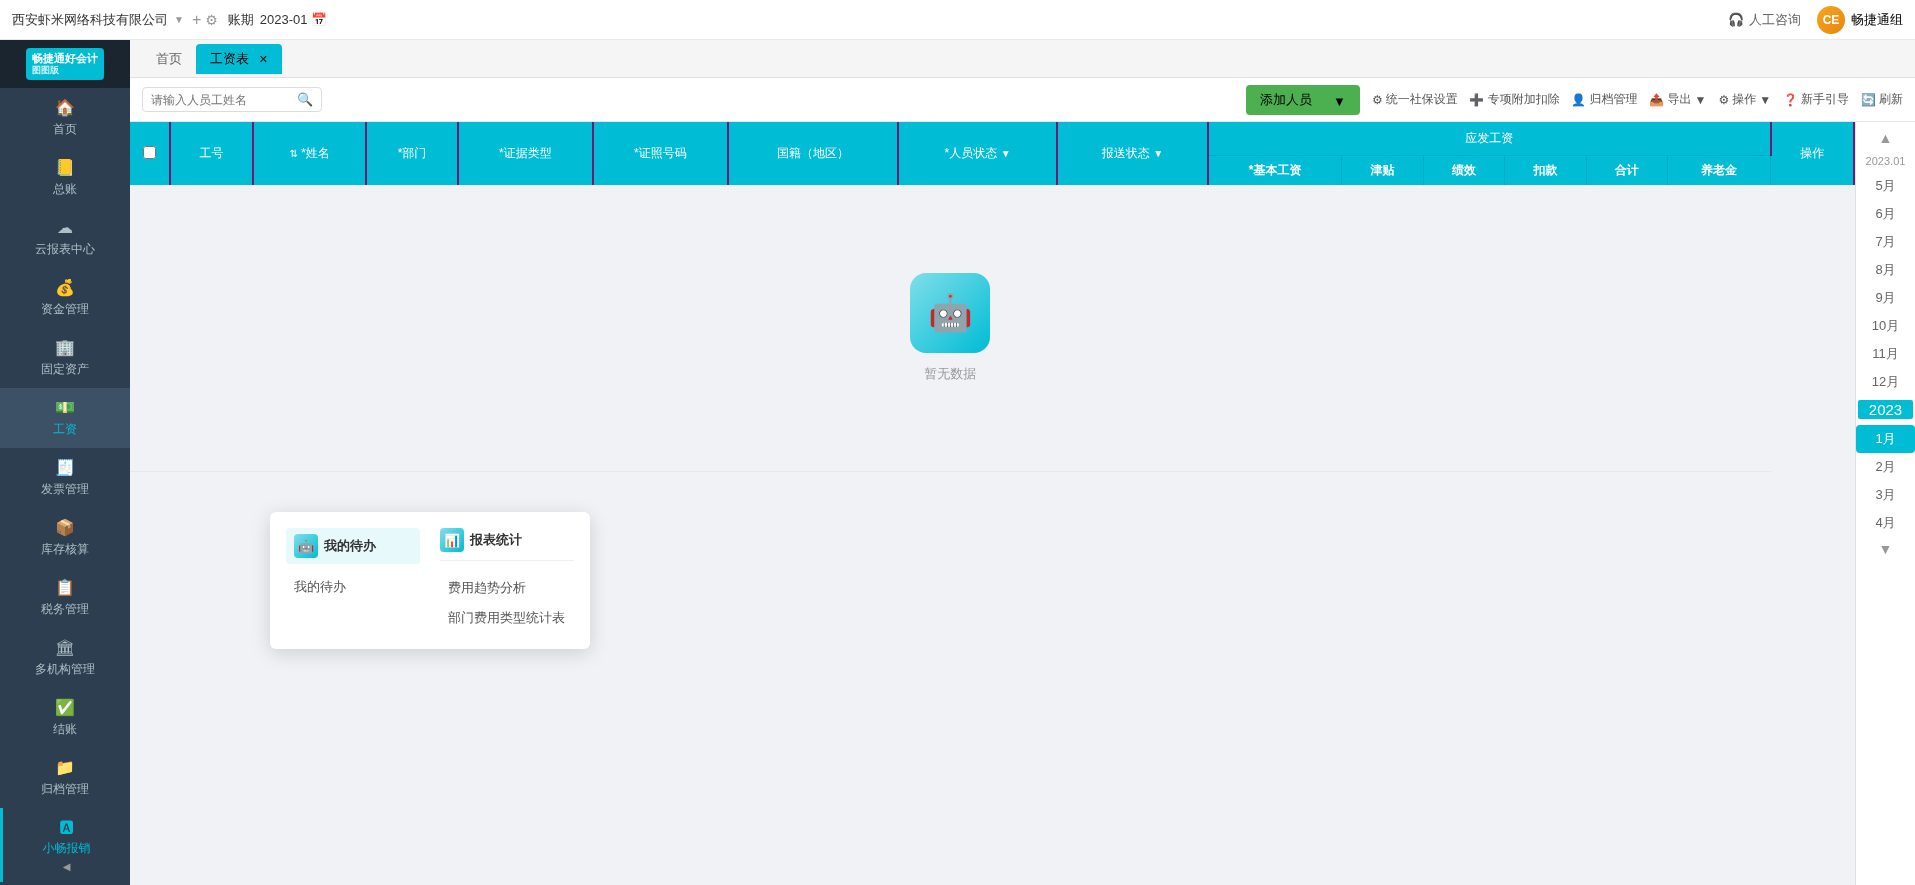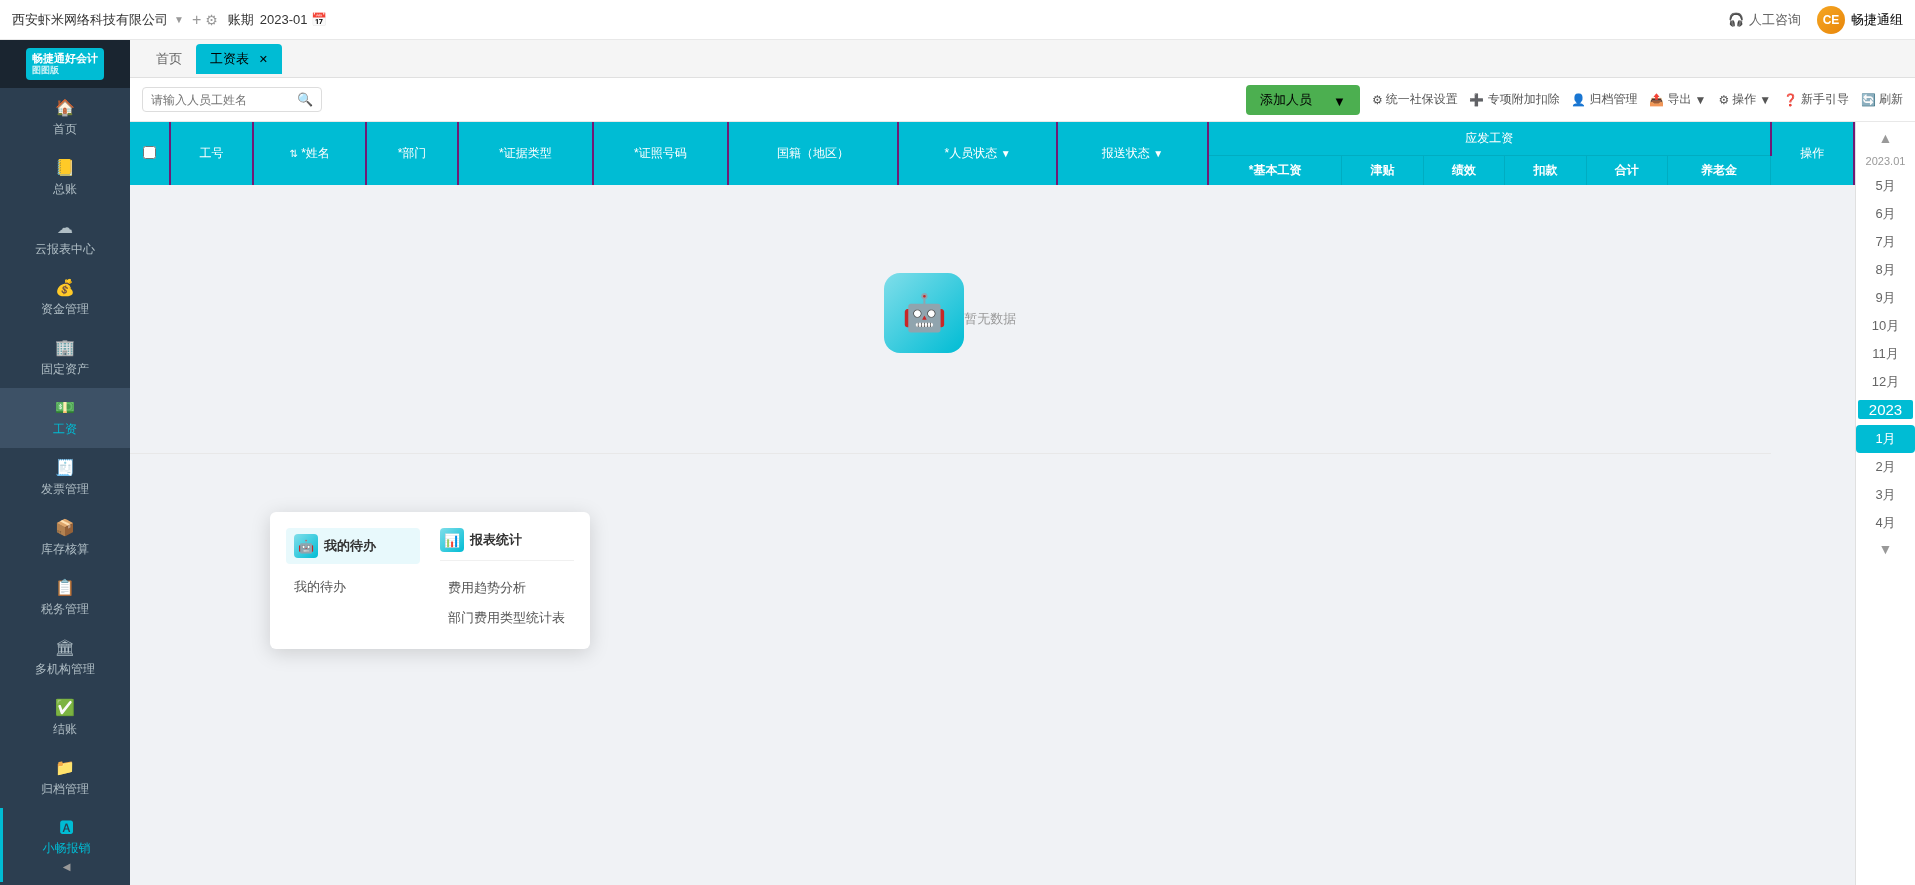--- a/index.html
+++ b/index.html
@@ -195,21 +195,21 @@
     }
     .wage-table tbody tr td {
       padding: 8px 10px;
       border-bottom: 1px solid #e8e8e8;
       font-size: 12px;
       text-align: center;
     }
     .th-checkbox { width: 40px; }
     .empty-state {
       display: flex;
-      flex-direction: row;
+      flex-direction: column;
       align-items: center;
       justify-content: center;
       padding: 80px 0;
     }
     .empty-icon {
       width: 80px; height: 80px;
       background: linear-gradient(135deg, #80deea, #00bcd4);
       border-radius: 16px;
       display: flex; align-items: center; justify-content: center;
       margin-bottom: 12px;

